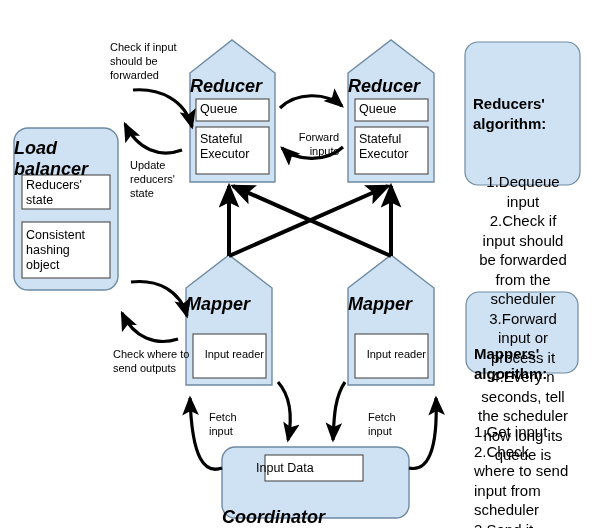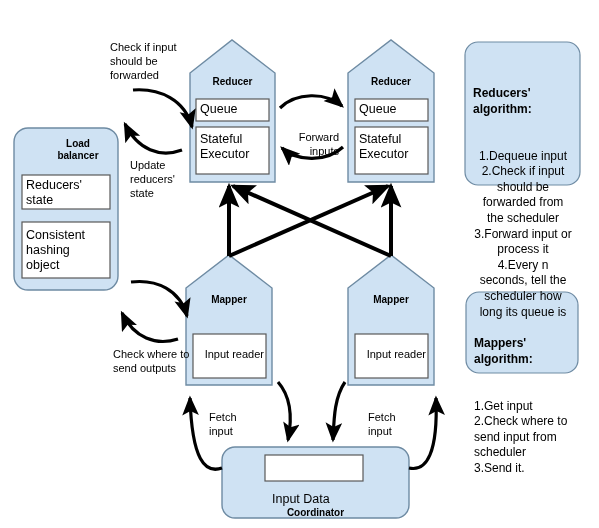--- a/index.html
+++ b/index.html
@@ -28,38 +28,38 @@
     height: 528px;
   }
   .node-label {
     position: absolute;
     font-family: "Liberation Sans", sans-serif;
     white-space: pre-wrap;
     line-height: 1.18;
   }
   .title-label {
     font-weight: bold;
-    font-size: 10px;
-    text-align: center;
+    font-size: 18px;
+    font-style: italic;
   }
   .inner-label {
     font-size: 12.5px;
     text-align: left;
   }
   .inner-label-center {
     font-size: 11px;
     text-align: right;
   }
   .edge-label {
     font-size: 11px;
     text-align: left;
     line-height: 1.28;
   }
   .algo-box-text {
-    font-size: 12px;
+    font-size: 15px;
     line-height: 1.30;
     text-align: left;
   }
   .algo-box-title {
     font-weight: bold;
   }
 </style>
 </head>
 <body>
 
@@ -112,21 +112,21 @@
     <line x1="229" y1="256" x2="388" y2="186" stroke="#000000" stroke-width="4" marker-end="url(#arrowhead-thick)"></line>
     <line x1="391" y1="256" x2="391" y2="186" stroke="#000000" stroke-width="4" marker-end="url(#arrowhead-thick)"></line>
     <line x1="391" y1="256" x2="233" y2="186" stroke="#000000" stroke-width="4" marker-end="url(#arrowhead-thick)"></line>
 
     <path d="M278,382 C292,398 292,420 288,440" fill="none" stroke="#000000" stroke-width="3.2" marker-end="url(#arrowhead-thick)"></path>
     <path d="M222,468 C205,474 192,460 190,398" fill="none" stroke="#000000" stroke-width="3.2" marker-end="url(#arrowhead-thick)"></path>
     <path d="M345,382 C334,398 334,420 333,440" fill="none" stroke="#000000" stroke-width="3.2" marker-end="url(#arrowhead-thick)"></path>
     <path d="M409,468 C427,472 438,452 436,398" fill="none" stroke="#000000" stroke-width="3.2" marker-end="url(#arrowhead-thick)"></path>
   </svg>
 
-  <div class="node-label title-label" style="left:14px; top:138px; width:104px;padding-left:12px;">Load
+  <div class="node-label title-label" style="left:14px; top:138px; width:104px;">Load
 balancer</div>
   <div class="node-label inner-label" style="left:26px; top:178px; width:82px;">Reducers'
 state</div>
   <div class="node-label inner-label" style="left:26px; top:228px; width:82px;">Consistent
 hashing
 object</div>
 
   <div class="node-label title-label" style="left:190px; top:76px; width:85px;">Reducer</div>
   <div class="node-label inner-label" style="left:200px; top:102px; width:67px;">Queue</div>
   <div class="node-label inner-label" style="left:200px; top:132px; width:67px;">Stateful
@@ -136,21 +136,21 @@
   <div class="node-label inner-label" style="left:359px; top:102px; width:67px;">Queue</div>
   <div class="node-label inner-label" style="left:359px; top:132px; width:67px;">Stateful
 Executor</div>
 
   <div class="node-label title-label" style="left:186px; top:294px; width:86px;">Mapper</div>
   <div class="node-label inner-label-center" style="left:195px; top:348px; width:69px;">Input reader</div>
 
   <div class="node-label title-label" style="left:348px; top:294px; width:86px;">Mapper</div>
   <div class="node-label inner-label-center" style="left:357px; top:348px; width:69px;">Input reader</div>
 
-  <div class="node-label inner-label" style="left:272px; top:461px; width:90px;margin-top:31px;">Input Data</div>
+  <div class="node-label inner-label" style="left:256px; top:461px; width:90px;">Input Data</div>
   <div class="node-label title-label" style="left:222px; top:491px; width:187px;margin-top:16px;">Coordinator</div>
 
   <div class="node-label edge-label" style="left:110px; top:40px; width:92px;">Check if input
 should be
 forwarded</div>
   <div class="node-label edge-label" style="left:130px; top:158px; width:60px;">Update
 reducers'
 state</div>
   <div class="node-label edge-label" style="left:289px; top:130px; width:50px; text-align:right;">Forward
 inputs</div>

